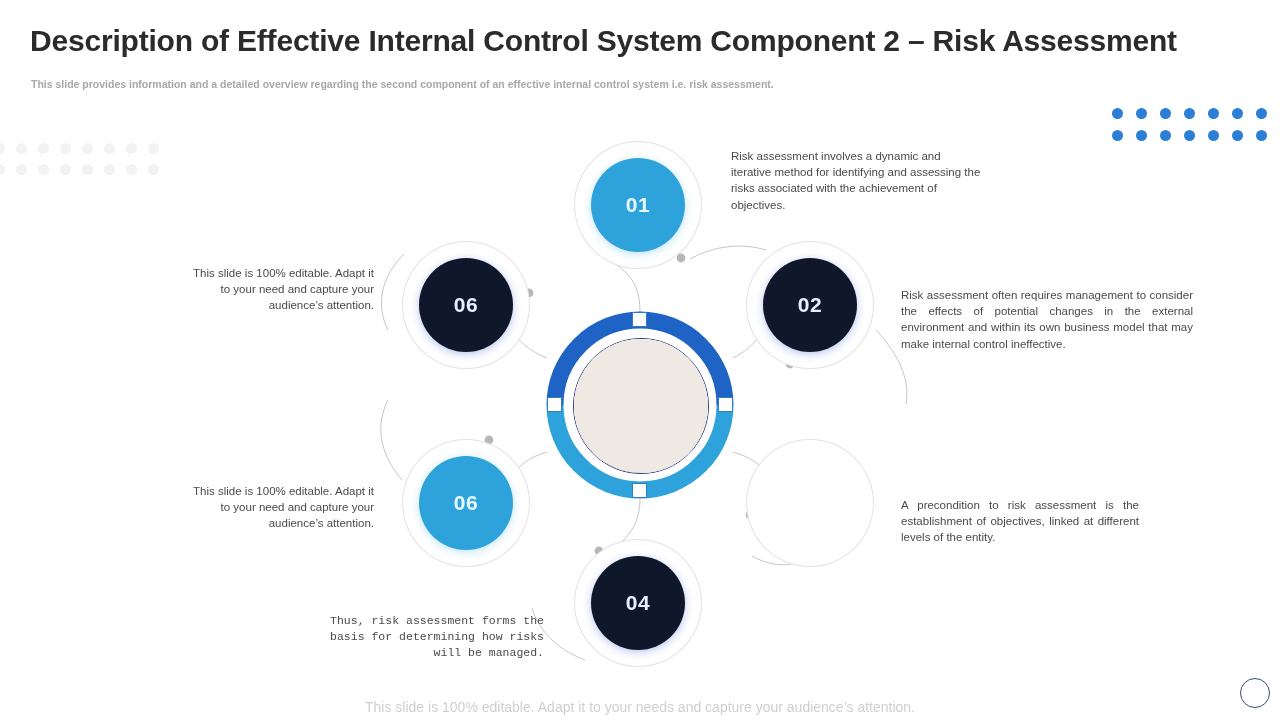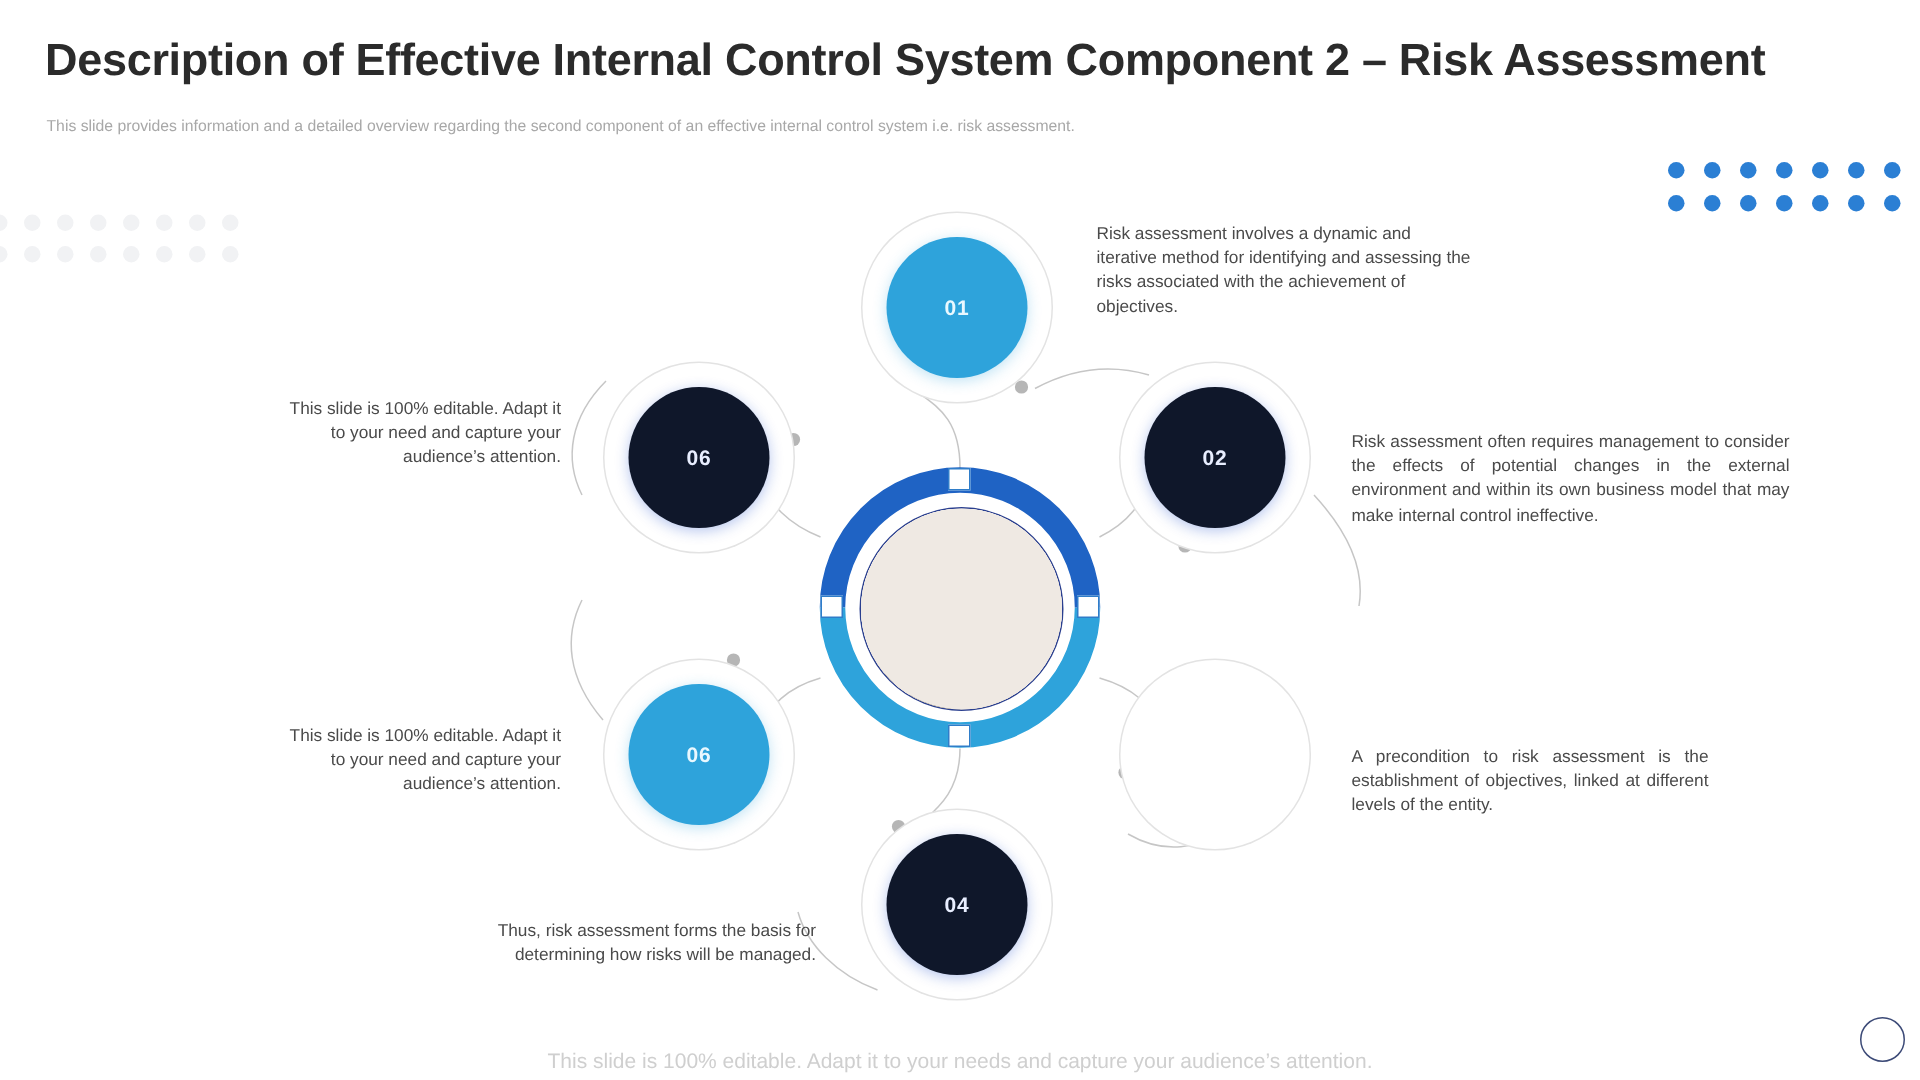--- a/index.html
+++ b/index.html
@@ -10,21 +10,21 @@
     -webkit-font-smoothing:antialiased;
   }
   
   .slide-title{
     position:absolute;left:30px;top:24px;width:1230px;
     font-size:30px;font-weight:bold;color:#2b2b2b;
     letter-spacing:-0.2px;white-space:nowrap;
   }
   .slide-subtitle{
     position:absolute;left:31px;top:78px;width:900px;
-    font-size:10.5px;color:#a8a8a8;font-weight:normal;white-space:nowrap;
+    font-size:10.5px;color:#a8a8a8;font-weight:bold;white-space:nowrap;
   }
   
   .dots{position:absolute;display:grid;}
   .dots span{border-radius:50%;display:block;}
   #dots-blue{right:0px;top:108px;grid-template-columns:repeat(7,24px);grid-template-rows:repeat(2,22px);}
   #dots-blue span{width:11px;height:11px;background:#2b7fd4;}
   #dots-gray{left:-6px;top:143px;grid-template-columns:repeat(8,22px);grid-template-rows:repeat(2,21px);}
   #dots-gray span{width:11px;height:11px;background:#f1f2f4;}
   
   #connectors{position:absolute;left:0;top:0;width:1280px;height:720px;}
@@ -47,30 +47,30 @@
   .photo-bg{position:absolute;inset:0;background:#efe9e3;}
   
   .node{position:absolute;width:126px;height:126px;}
   .node .halo{
     position:absolute;left:0;top:0;width:126px;height:126px;border-radius:50%;
     background:#ffffff;box-shadow:0 0 0 1px #e3e3e3;
   }
   .node .disc{
     position:absolute;left:16px;top:16px;width:94px;height:94px;border-radius:50%;
     display:flex;align-items:center;justify-content:center;
-    font-size:14px;font-weight:bold;color:#eaf6fd;letter-spacing:0.5px;
+    font-size:21px;font-weight:bold;color:#eaf6fd;letter-spacing:0.5px;
   }
   .node.dark .disc{background:#0f172a;box-shadow:0 2px 9px rgba(18,66,200,.30);color:#e8eeff;}
   .node.light .disc{background:#2ea3db;box-shadow:0 2px 9px rgba(46,163,219,.30);color:#e9f8ff;}
   
   .copy{position:absolute;font-size:11.5px;line-height:16.2px;color:#4a4a4a;}
   #copy-01{left:731px;top:148px;width:250px;}
   #copy-02{left:901px;top:287px;width:292px;text-align:justify;}
   #copy-03{left:901px;top:497px;width:238px;text-align:justify;}
-  #copy-04{left:298px;top:613px;width:246px;text-align:right;}
+  #copy-04{left:298px;top:613px;width:246px;text-align:right;font-family:Liberation Mono, monospace;}
   #copy-05{left:182px;top:483px;width:192px;text-align:right;}
   #copy-06{left:182px;top:265px;width:192px;text-align:right;}
   
   .footer-note{
     position:absolute;left:0;top:699px;width:1280px;text-align:center;
     font-size:14px;color:#cfcfcf;
   }
   .corner-circle{
     position:absolute;right:10px;bottom:12px;width:28px;height:28px;border-radius:50%;
     border:1.4px solid #3c4a77;

